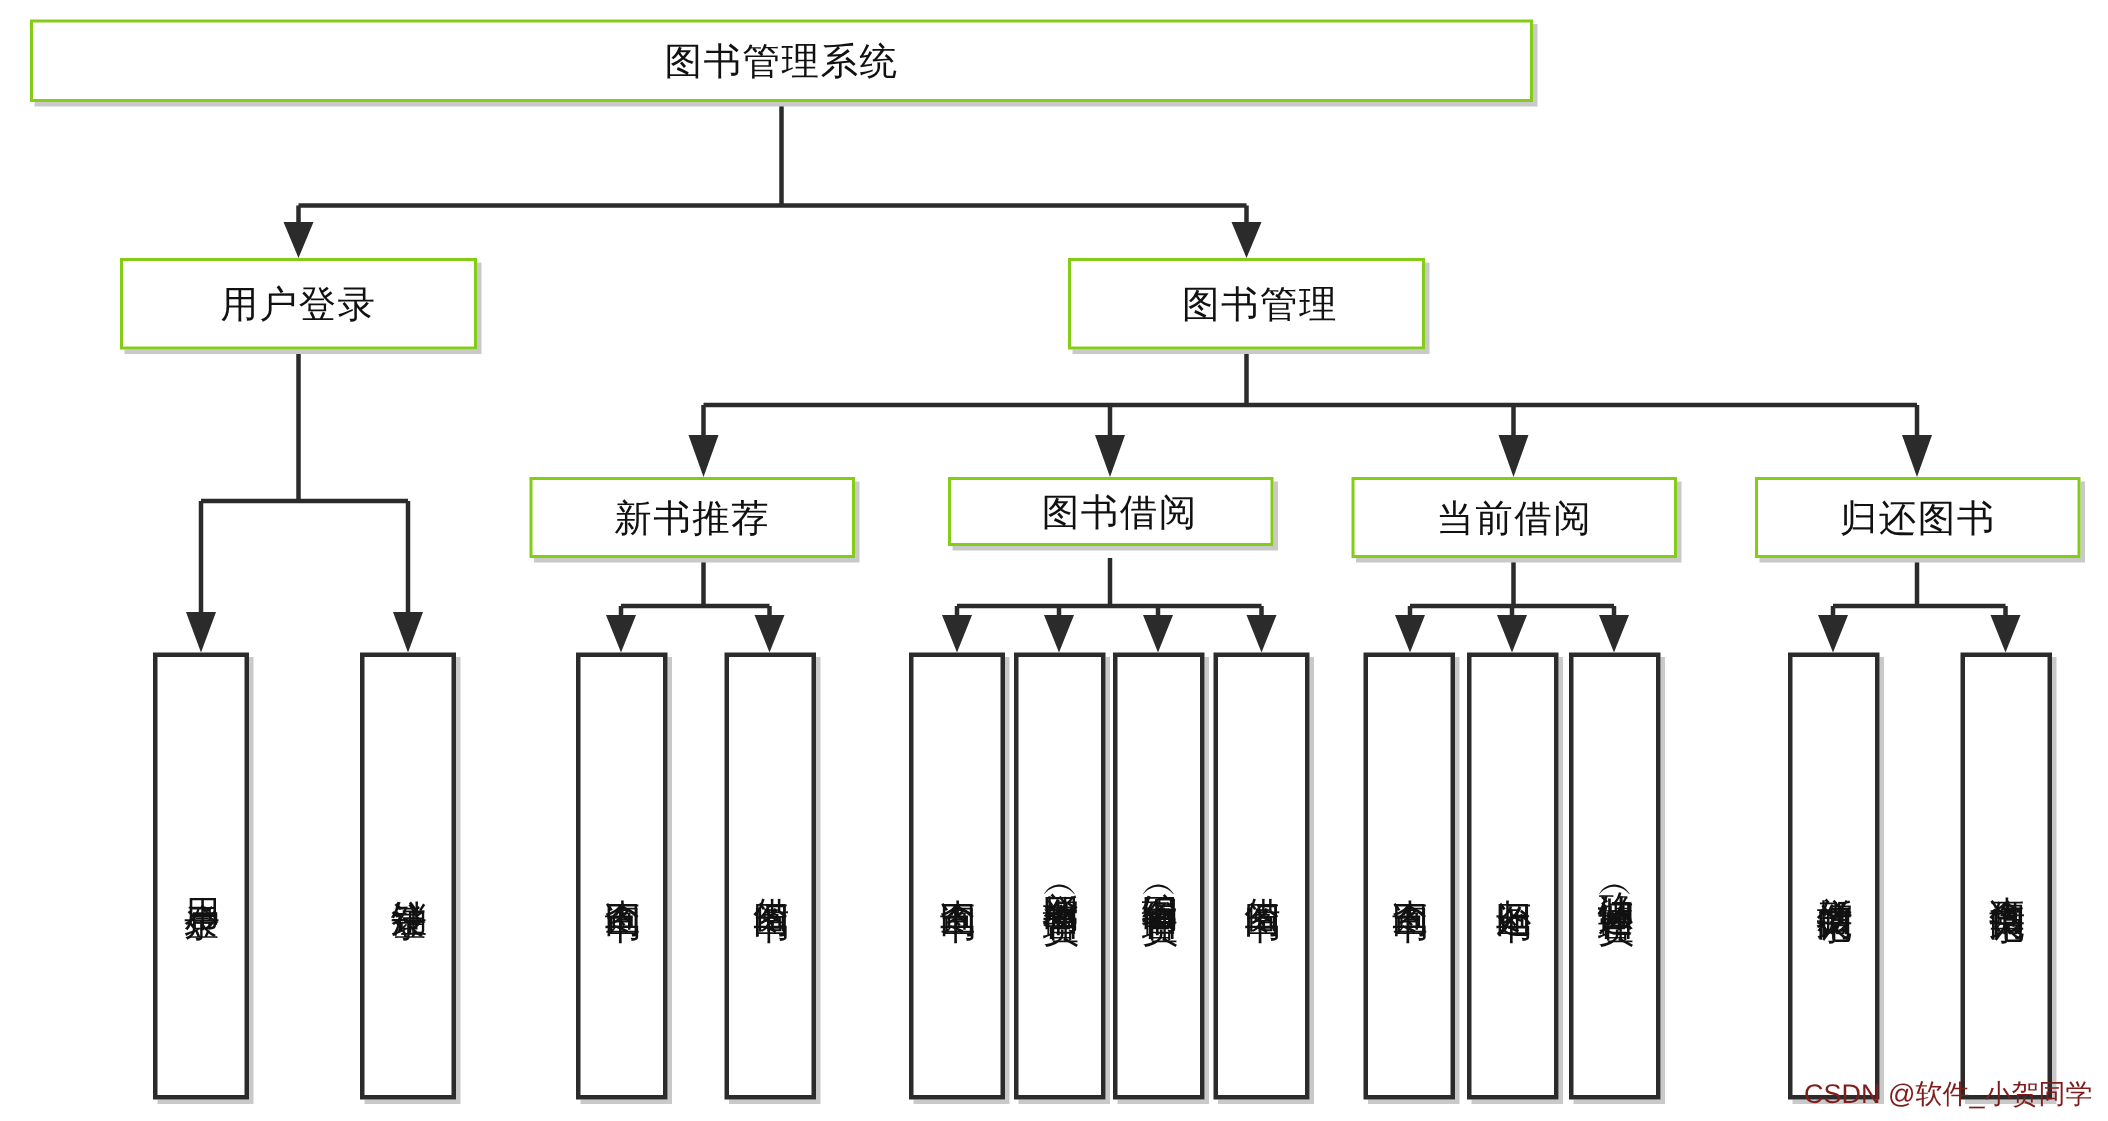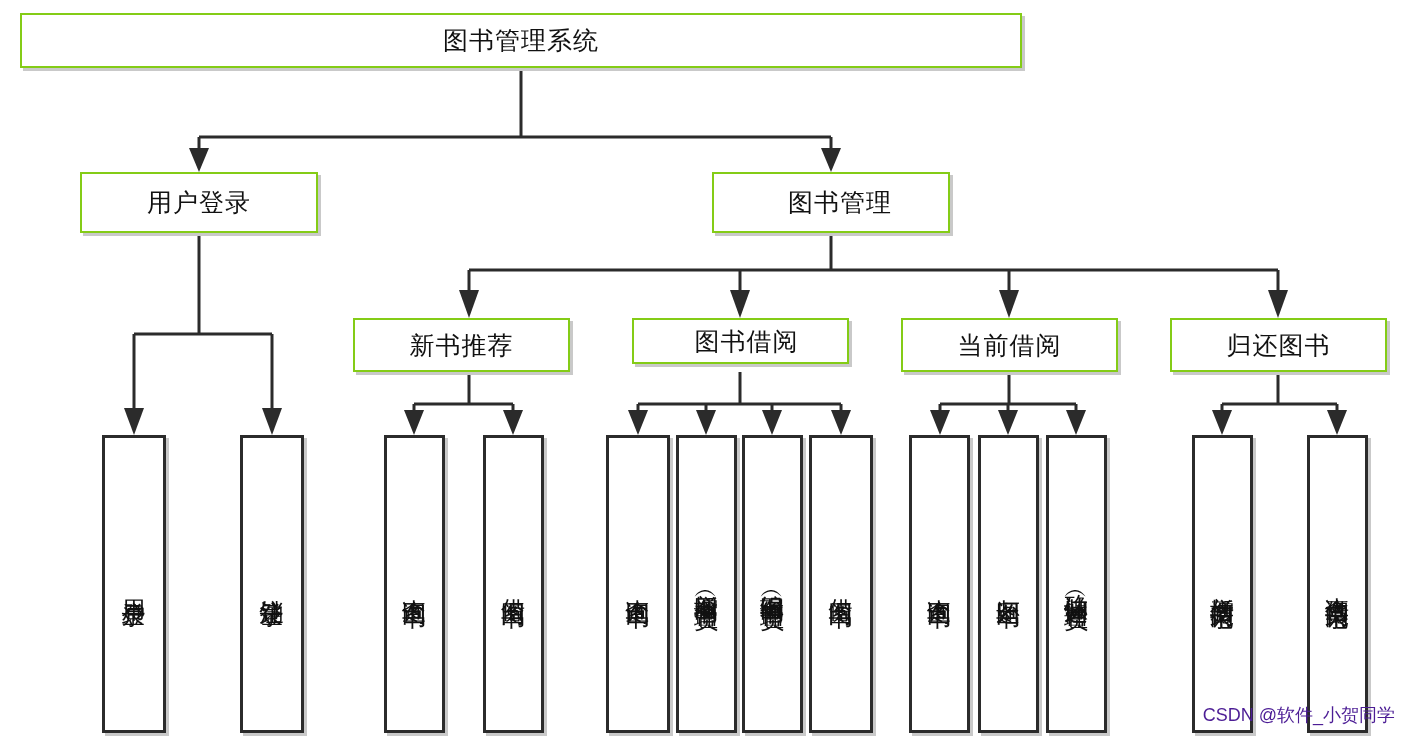--- a/index.html
+++ b/index.html
@@ -73,23 +73,23 @@
   .hbox-text {
     font-size: 25px;
     color: #111111;
     font-family: "Liberation Sans", "DejaVu Sans", sans-serif;
     letter-spacing: 1px;
     white-space: nowrap;
   }
   #watermark {
     position: absolute;
     right: 10px;
-    bottom: 20px;
+    bottom: 6px;
     font-size: 18px;
-    color: #4c1d95;
+    color: #7f1d1d;
     font-family: "Liberation Sans", "DejaVu Sans", sans-serif;
     white-space: nowrap;
     pointer-events: none;
   }
 </style>
 </head>
 <body>
 
 <div id="diagram-root">
 

